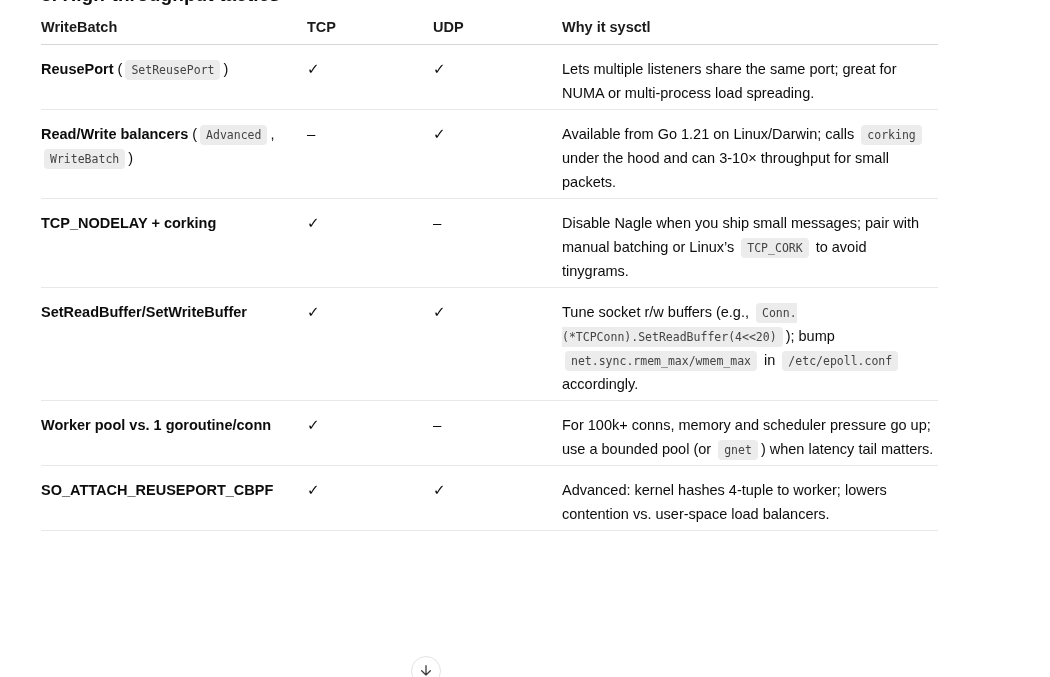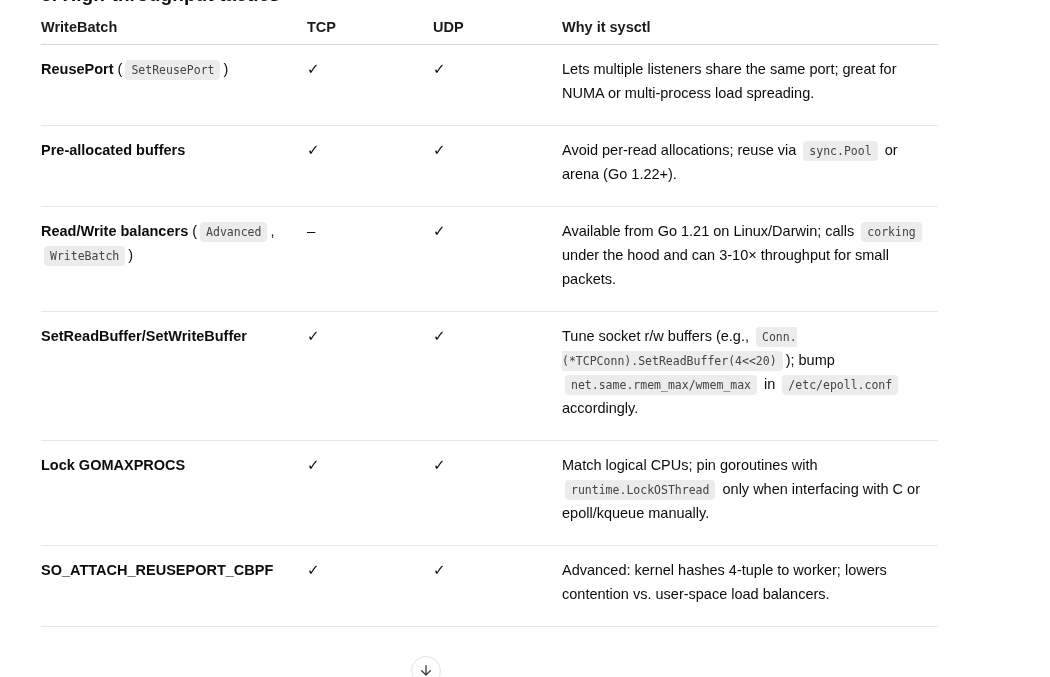--- a/index.html
+++ b/index.html
@@ -37,21 +37,21 @@
     text-align: left;
     font-size: 14.5px; font-weight: 700;
     padding: 11px 16px 9px 0;
     border-bottom: 1px solid #d6d6d6;
     color: #1a1a1a;
   }
   td {
     vertical-align: top;
     font-size: 14.5px;
     line-height: 24px;
-    padding: 12px 16px 20px 0;
+    padding: 12px 16px 4px 0;
     border-bottom: 1px solid #e8e8e8;
   }
   td.c-why { padding-right: 2px; }
   td.c-tech strong { font-weight: 700; }
   td.c-mark { font-size: 15px; color: #0d0d0d; }
 
   code.chip {
     font-family: "DejaVu Sans Mono", "Liberation Mono", monospace;
     font-size: 11.5px;
     line-height: 1;
@@ -101,42 +101,42 @@
       </tr>
     </thead>
     <tbody id="table-body">
         <tr>
     <td class="c-tech"><strong>ReusePort</strong> (<code class="chip">SetReusePort</code>)</td>
     <td class="c-mark">✓</td>
     <td class="c-mark">✓</td>
     <td class="c-why">Lets multiple listeners share the same port; great for NUMA or multi-process load spreading.</td>
   </tr>
         <tr>
-    <td class="c-tech"><strong>Pre-allocated buffers</strong></td>
-    <td class="c-mark">✓</td>
-    <td class="c-mark">✓</td>
-    <td class="c-why">Avoid per-read allocations; reuse via <code class="chip">sync.Pool</code> or arena (Go 1.22+).</td>
-  </tr>
-        <tr>
     <td class="c-tech"><strong>Read/Write balancers</strong> (<code class="chip">Advanced</code>, <code class="chip">WriteBatch</code>)</td>
     <td class="c-mark">–</td>
     <td class="c-mark">✓</td>
     <td class="c-why">Available from Go 1.21 on Linux/Darwin; calls <code class="chip">corking</code> under the hood and can 3-10× throughput for small packets.</td>
   </tr>
         <tr>
+    <td class="c-tech"><strong>TCP_NODELAY + corking</strong></td>
+    <td class="c-mark">✓</td>
+    <td class="c-mark">–</td>
+    <td class="c-why">Disable Nagle when you ship small messages; pair with manual batching or Linux’s <code class="chip">TCP_CORK</code> to avoid tinygrams.</td>
+  </tr>
+        <tr>
     <td class="c-tech"><strong>SetReadBuffer/SetWriteBuffer</strong></td>
     <td class="c-mark">✓</td>
     <td class="c-mark">✓</td>
-    <td class="c-why">Tune socket r/w buffers (e.g., <code class="chip">Conn.(*TCPConn).SetReadBuffer(4&lt;&lt;20)</code>); bump <code class="chip">net.same.rmem_max/wmem_max</code> in <code class="chip">/etc/epoll.conf</code> accordingly.</td>
+    <td class="c-why">Tune socket r/w buffers (e.g., <code class="chip">Conn.(*TCPConn).SetReadBuffer(4&lt;&lt;20)</code>); bump <code class="chip">net.sync.rmem_max/wmem_max</code> in <code class="chip">/etc/epoll.conf</code> accordingly.</td>
   </tr>
         <tr>
-    <td class="c-tech"><strong>Lock GOMAXPROCS</strong></td>
+    <td class="c-tech"><strong>Worker pool vs. 1 goroutine/conn</strong></td>
     <td class="c-mark">✓</td>
-    <td class="c-mark">✓</td>
-    <td class="c-why">Match logical CPUs; pin goroutines with <code class="chip">runtime.LockOSThread</code> only when interfacing with C or epoll/kqueue manually.</td>
+    <td class="c-mark">–</td>
+    <td class="c-why">For 100k+ conns, memory and scheduler pressure go up; use a bounded pool (or <code class="chip">gnet</code>) when latency tail matters.</td>
   </tr>
         <tr>
     <td class="c-tech"><strong>SO_ATTACH_REUSEPORT_CBPF</strong></td>
     <td class="c-mark">✓</td>
     <td class="c-mark">✓</td>
     <td class="c-why">Advanced: kernel hashes 4-tuple to worker; lowers contention vs. user-space load balancers.</td>
   </tr>
       </tbody>
   </table>
 

